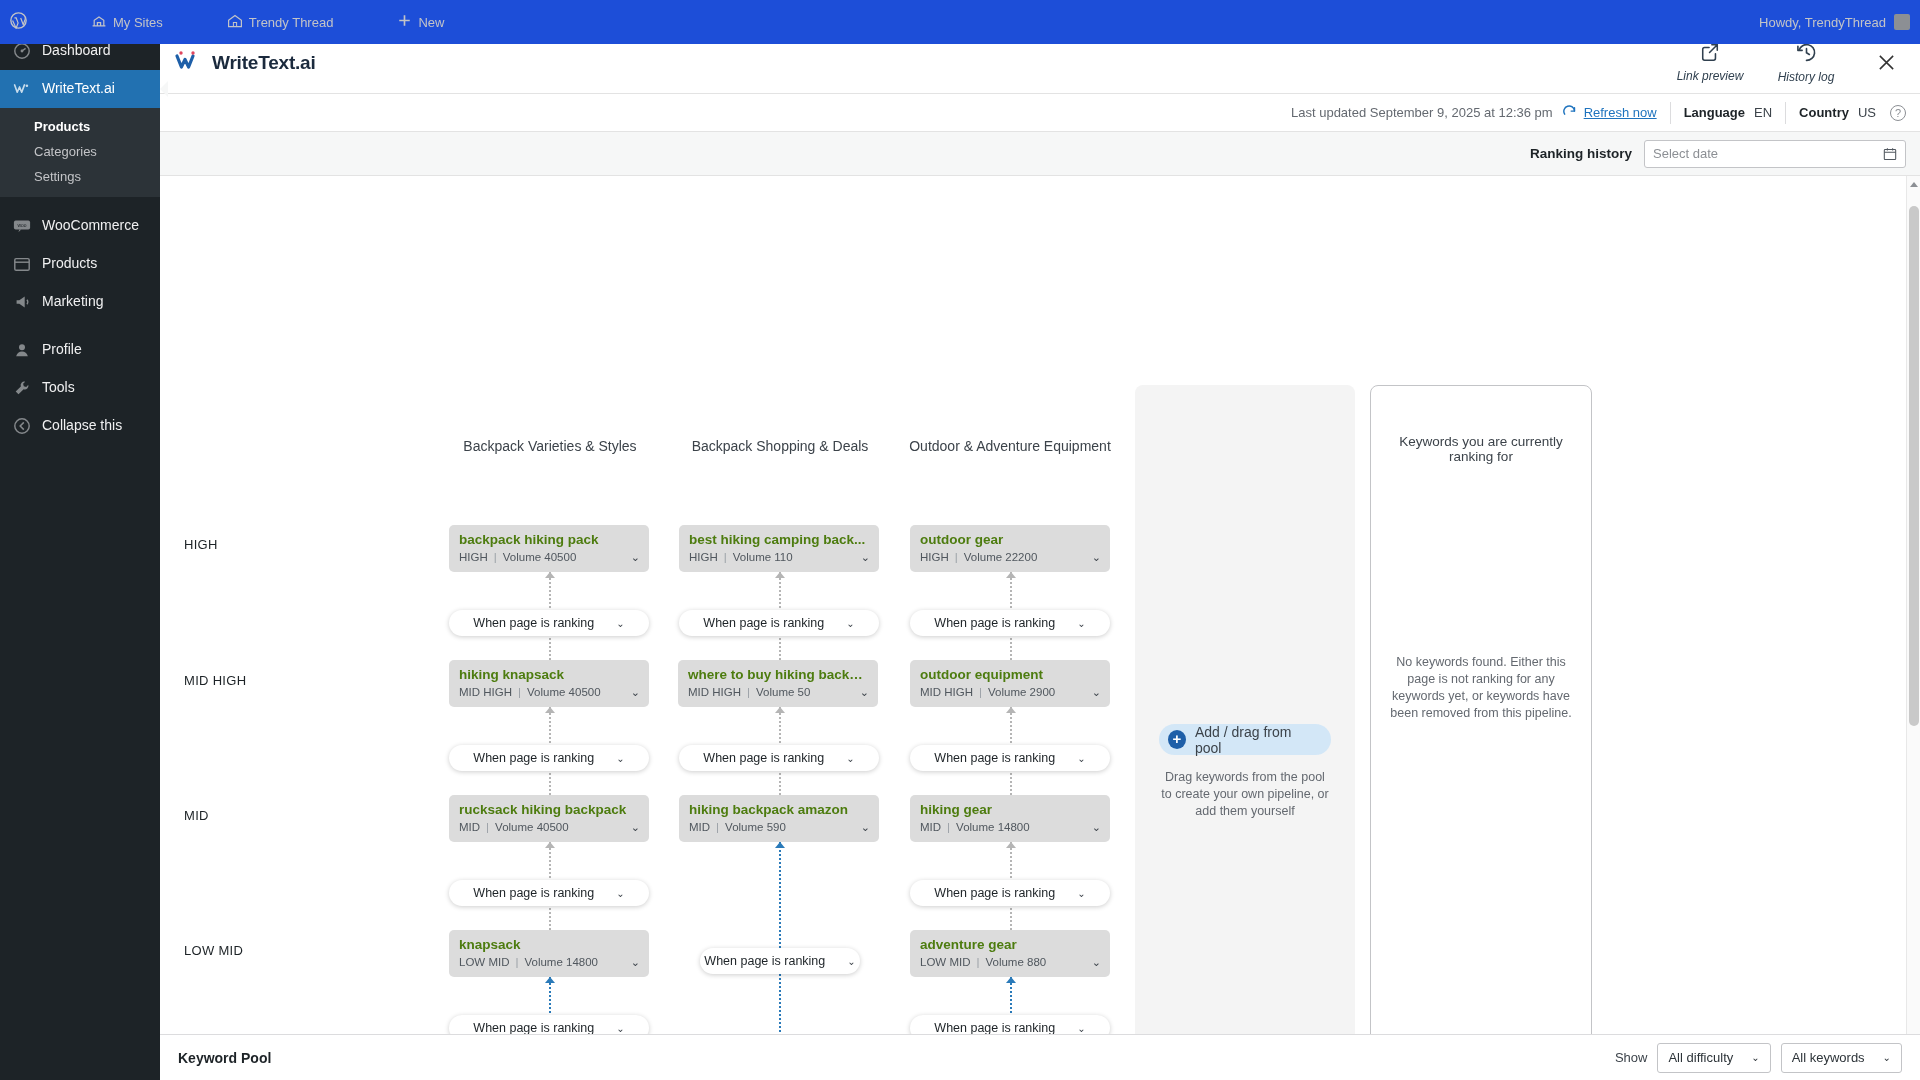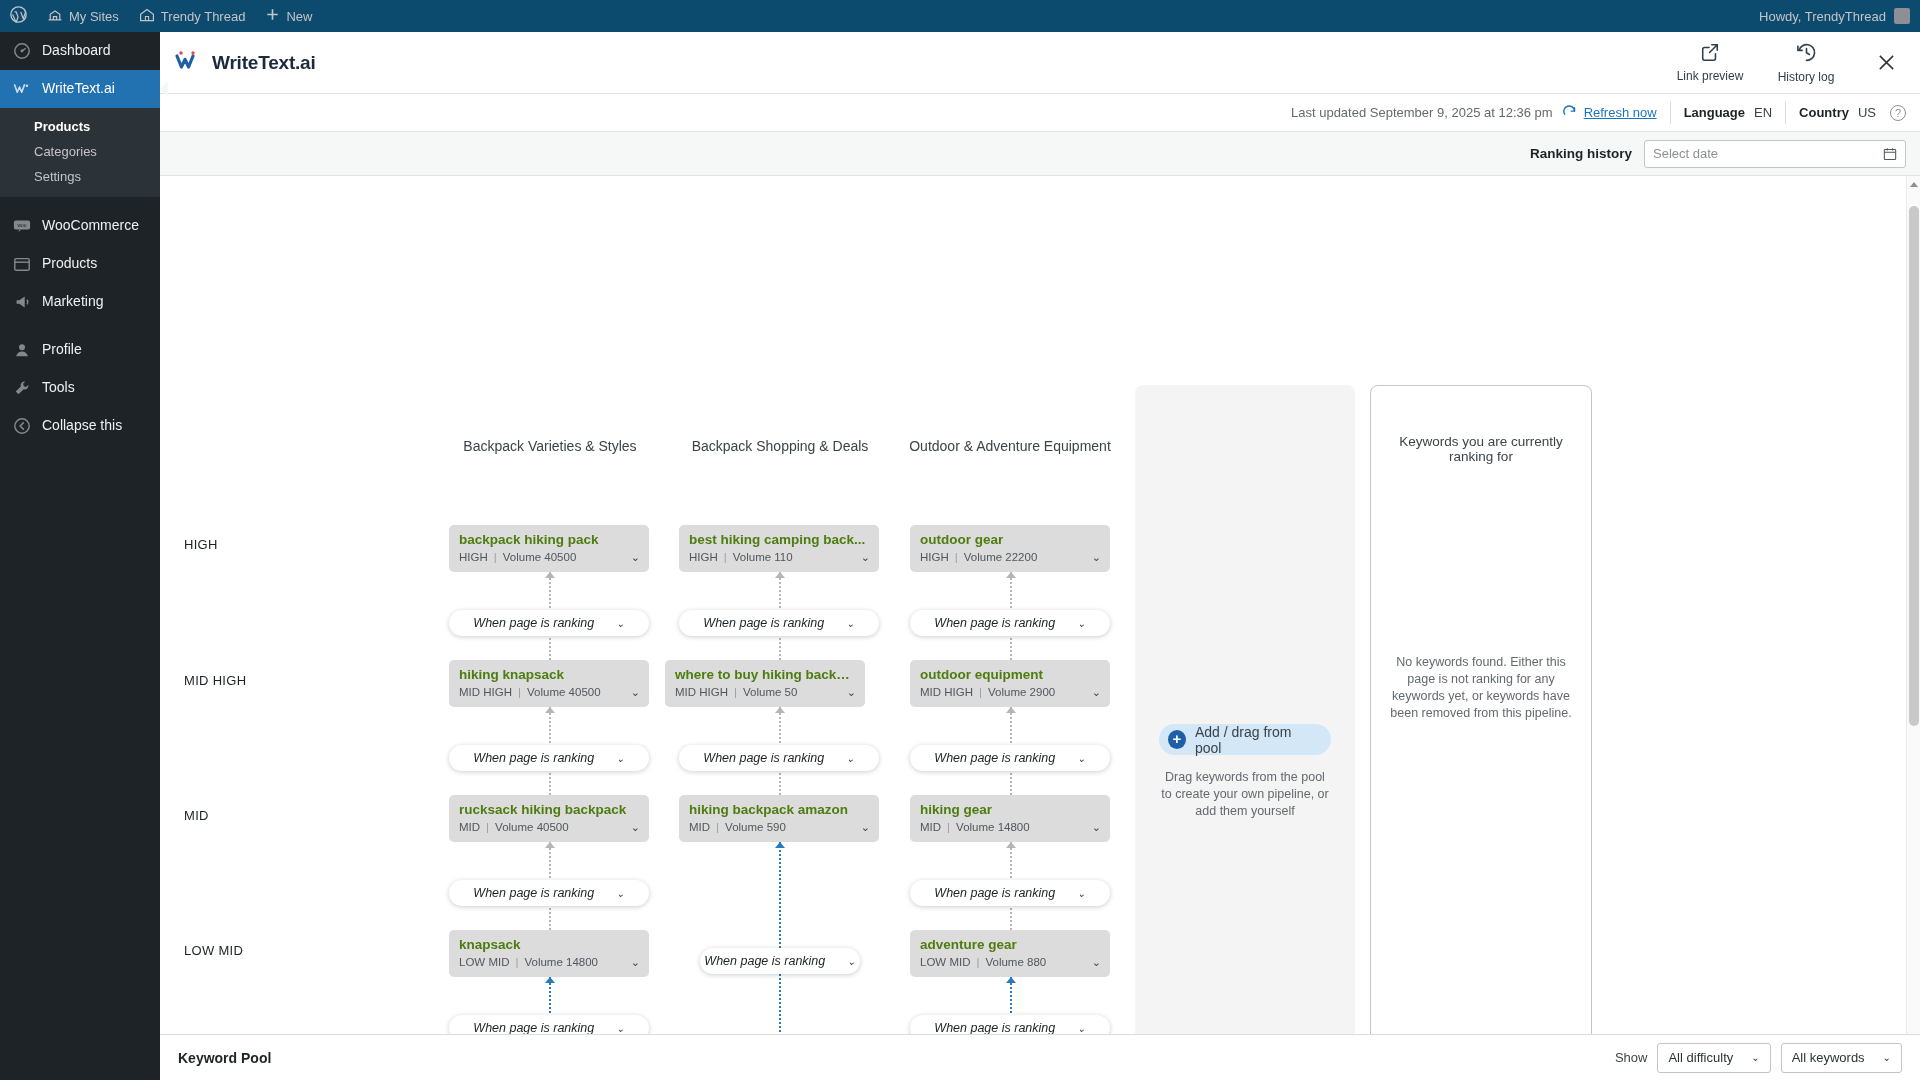--- a/index.html
+++ b/index.html
@@ -5,23 +5,23 @@
   * { box-sizing: border-box; margin: 0; padding: 0; }
   html, body {
     width: 1920px; height: 1080px;
     font-family: "Liberation Sans", sans-serif;
     background: #ffffff;
     overflow: hidden;
   }
 
   
   .wp-adminbar {
-    position: absolute; top: 0; left: 0; width: 1920px; height: 32px;
-    background: #0c4a6e; color: #c3c4c7;
-    display: flex; align-items: center; font-size: 13px; z-index: 100;
+    position: absolute; top: 0; left: 0; width: 1920px; height: 44px;
+    background: #1d4ed8; color: #c3c4c7;
+    display: flex; align-items: center; font-size: 13px; z-index: 100; gap: 44px;
   }
   .ab-item {
     display: flex; align-items: center; gap: 6px;
     height: 32px; padding: 0 10px; color: #c3c4c7; cursor: pointer;
   }
   .ab-right { margin-left: auto; display: flex; align-items: center; padding-right: 10px; gap: 8px; }
   .ab-avatar { width: 16px; height: 16px; background: #8c8f94; border-radius: 2px; }
   .ico { display: inline-block; vertical-align: middle; }
 
   
@@ -55,21 +55,21 @@
     height: 62px; display: flex; align-items: center;
     padding: 0 0 0 14px; border-bottom: 1px solid #e3e3e3; flex: 0 0 62px;
   }
   .brand { display: flex; align-items: center; gap: 8px; }
   .brand-name { font-size: 19px; font-weight: bold; color: #1b2a3d; letter-spacing: -.2px; }
   .header-actions { margin-left: auto; display: flex; align-items: center; gap: 4px; padding-right: 12px; }
   .hdr-btn {
     display: flex; flex-direction: column; align-items: center; justify-content: center;
     gap: 3px; width: 92px; height: 58px; cursor: pointer; color: #30404f;
   }
-  .hdr-btn-label { font-size: 12px; }
+  .hdr-btn-label { font-size: 12px; font-style: italic; }
   .close-x {
     width: 44px; height: 44px; display: flex; align-items: center; justify-content: center;
     cursor: pointer; color: #333; margin-left: 8px;
   }
 
   
   .sub-header {
     height: 38px; flex: 0 0 38px; display: flex; align-items: center;
     justify-content: flex-end; border-bottom: 1px solid #e3e3e3;
     padding-right: 14px; font-size: 13px; color: #50575e; gap: 0;
@@ -158,21 +158,21 @@
     border-left: 5px solid transparent; border-right: 5px solid transparent;
     border-bottom: 6px solid #b5b5b5;
   }
   .arrow-up.blue { border-bottom-color: #2a7ab9; }
 
   
   .cond-pill {
     position: absolute; height: 26px; background: #fff; border-radius: 14px;
     box-shadow: 0 1px 5px rgba(0,0,0,.20); display: flex; align-items: center;
     justify-content: center; gap: 22px; padding: 0 12px; font-size: 12.5px;
-    color: #1d2327; cursor: pointer; white-space: nowrap; font-style: italic;
+    color: #1d2327; cursor: pointer; white-space: nowrap;
   }
   .cond-pill .chev { font-size: 10px; color: #3c434a; }
 
   
   .pool-panel {
     position: absolute; background: #f4f4f4; border-radius: 8px;
     display: flex; flex-direction: column; align-items: center;
     justify-content: center; padding: 0 24px;
   }
   .pool-btn {
@@ -541,21 +541,21 @@
           <span class="sep">|</span>
           <span>Volume 110</span>
         </div>
         <span class="kw-chev">⌄</span>
       </div>
       <div class="cond-pill" style="top:434px; left:519px; width:200px;">
         <span>When page is ranking</span>
         <span class="chev">⌄</span>
       </div>
 
-      <div class="kw-card" style="top:484px; left:505px;">
+      <div class="kw-card" style="top:484px; left:518px;">
         <div class="kw-title">where to buy hiking backp...</div>
         <div class="kw-meta">
           <span>MID HIGH</span>
           <span class="sep">|</span>
           <span>Volume 50</span>
         </div>
         <span class="kw-chev">⌄</span>
       </div>
       <div class="cond-pill" style="top:569px; left:519px; width:200px;">
         <span>When page is ranking</span>

